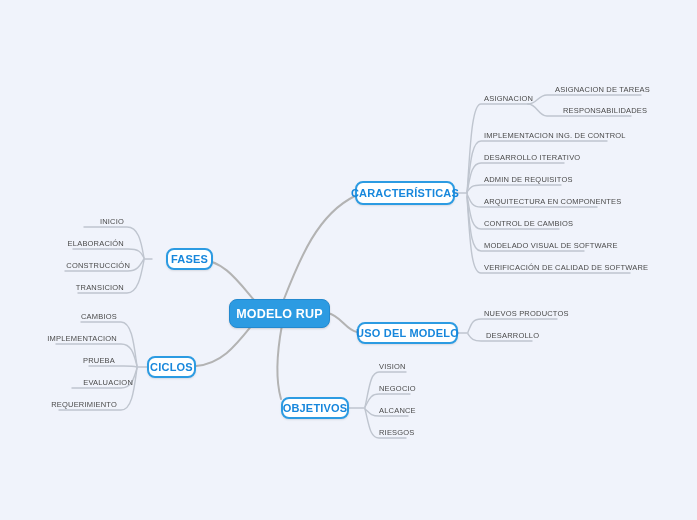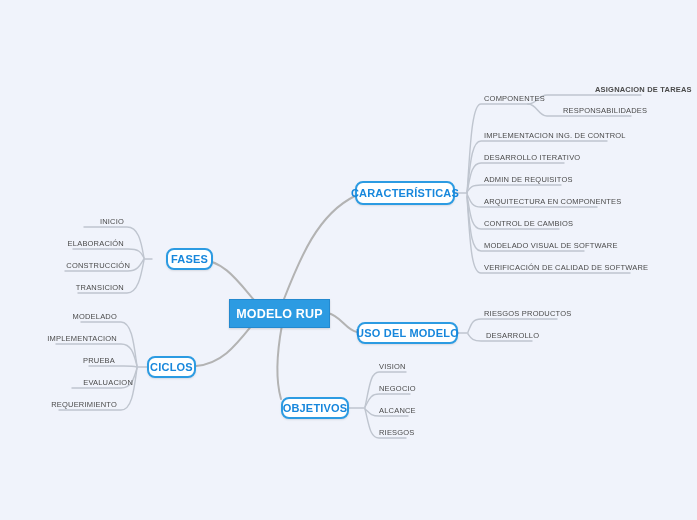--- a/index.html
+++ b/index.html
@@ -6,21 +6,21 @@
   body{
     width:697px;height:520px;
     background:#F0F3FB;
     font-family:"Liberation Sans","DejaVu Sans",sans-serif;
     position:relative;overflow:hidden;
   }
   .stage{position:absolute;left:0;top:0;width:697px;height:520px;}
   svg.links{position:absolute;left:0;top:0;width:697px;height:520px;}
   .root-node{
     position:absolute;left:229px;top:299px;width:99px;height:27px;
-    background:#2C9BE2;border:1px solid #2389cf;border-radius:0;
+    background:#2C9BE2;border:1px solid #2389cf;border-radius:8px;
     display:flex;align-items:center;justify-content:center;
     color:#ffffff;font-weight:bold;font-size:12.5px;letter-spacing:.2px;
     box-shadow:0 1px 2px rgba(0,0,0,.15);cursor:pointer;white-space:nowrap;
   }
   .topic{
     position:absolute;background:#ffffff;border:2px solid #2C9BE2;border-radius:8px;
     display:flex;align-items:center;justify-content:center;
     color:#1787DC;font-weight:bold;font-size:11px;letter-spacing:.2px;
     box-shadow:0 1px 2px rgba(0,0,0,.10);cursor:pointer;white-space:nowrap;
     box-sizing:border-box;
@@ -97,39 +97,39 @@
   <div class="topic topic-ciclos">CICLOS</div>
   <div class="topic topic-caracteristicas">CARACTERÍSTICAS</div>
   <div class="topic topic-objetivos">OBJETIVOS</div>
   <div class="topic topic-uso">USO DEL MODELO</div>
 
   <span class="leaf r" style="right:573px;top:217px;">INICIO</span>
   <span class="leaf r" style="right:573px;top:239px;padding-left:37px;">ELABORACIÓN</span>
   <span class="leaf r" style="right:567px;top:261px;margin-left:36px;">CONSTRUCCIÓN</span>
   <span class="leaf r" style="right:573px;top:283px;">TRANSICION</span>
 
-  <span class="leaf r" style="right:580px;top:312px;">MODELADO</span>
+  <span class="leaf r" style="right:580px;top:312px;">CAMBIOS</span>
   <span class="leaf r" style="right:580px;top:334px;">IMPLEMENTACION</span>
   <span class="leaf r" style="right:582px;top:356px;">PRUEBA</span>
   <span class="leaf r" style="right:564px;top:378px;text-align:right;">EVALUACION</span>
   <span class="leaf r" style="right:580px;top:400px;margin-left:44px;">REQUERIMIENTO</span>
 
-  <span class="leaf" style="left:484px;top:94px;">COMPONENTES</span>
+  <span class="leaf" style="left:484px;top:94px;">ASIGNACION</span>
   <span class="leaf" style="left:484px;top:131px;">IMPLEMENTACION ING. DE CONTROL</span>
   <span class="leaf" style="left:484px;top:153px;">DESARROLLO ITERATIVO</span>
   <span class="leaf" style="left:484px;top:175px;">ADMIN DE REQUISITOS</span>
   <span class="leaf" style="left:484px;top:197px;">ARQUITECTURA EN COMPONENTES</span>
   <span class="leaf" style="left:484px;top:219px;">CONTROL DE CAMBIOS</span>
   <span class="leaf" style="left:484px;top:241px;">MODELADO VISUAL DE SOFTWARE</span>
   <span class="leaf" style="left:484px;top:263px;">VERIFICACIÓN DE CALIDAD DE SOFTWARE</span>
 
-  <span class="leaf" style="left:595px;top:85px;font-weight:bold;">ASIGNACION DE TAREAS</span>
+  <span class="leaf" style="left:555px;top:85px;">ASIGNACION DE TAREAS</span>
   <span class="leaf" style="left:563px;top:106px;">RESPONSABILIDADES</span>
 
-  <span class="leaf" style="left:484px;top:309px;">RIESGOS PRODUCTOS</span>
+  <span class="leaf" style="left:484px;top:309px;">NUEVOS PRODUCTOS</span>
   <span class="leaf" style="left:486px;top:331px;">DESARROLLO</span>
 
   <span class="leaf" style="left:379px;top:362px;">VISION</span>
   <span class="leaf" style="left:379px;top:384px;">NEGOCIO</span>
   <span class="leaf" style="left:379px;top:406px;">ALCANCE</span>
   <span class="leaf" style="left:379px;top:428px;">RIESGOS</span>
 
 </div>
 
 </body></html>

